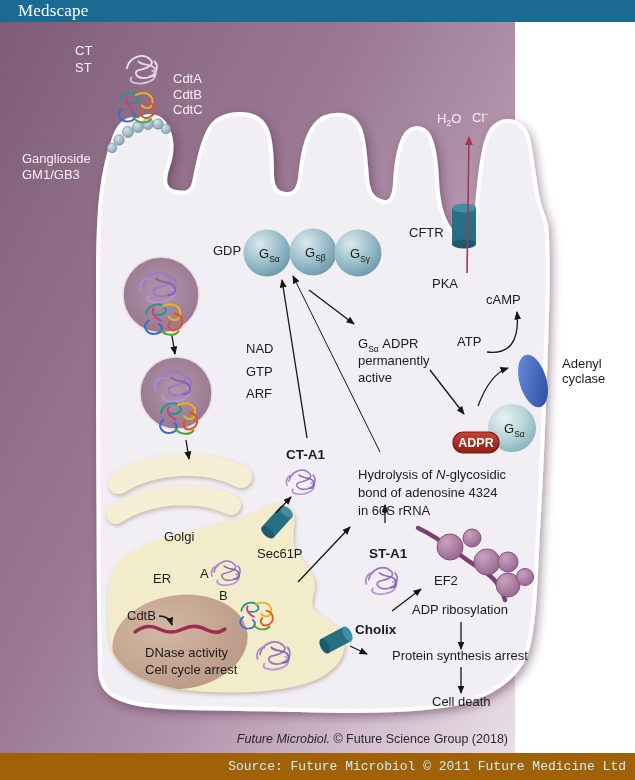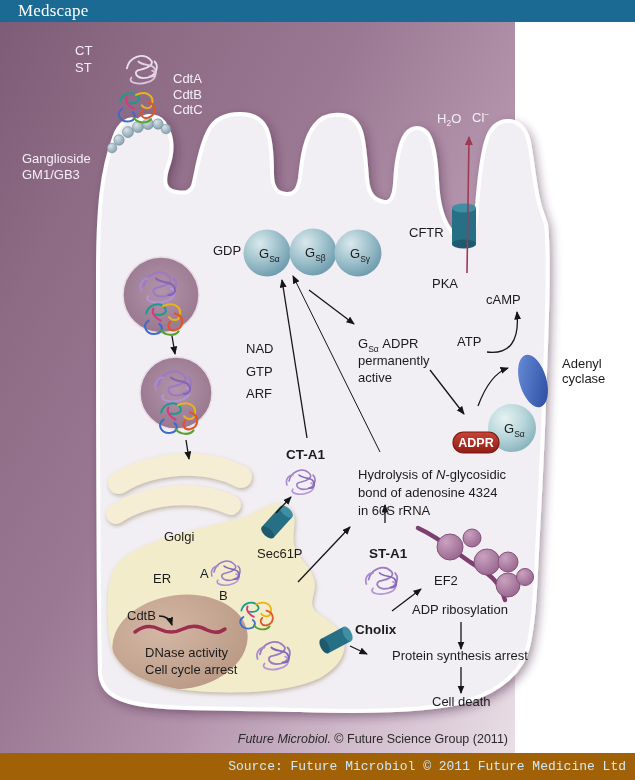--- a/index.html
+++ b/index.html
@@ -283,18 +283,18 @@
   <text x="145" y="652" font-size="13.5">Cell cycle arrest</text>
 
   <text class="b" x="369" y="536">ST-A1</text>
   <text x="434" y="563">EF2</text>
   <text class="b" x="355" y="612">Cholix</text>
   <text x="412" y="592">ADP ribosylation</text>
   <text x="392" y="638">Protein synthesis arrest</text>
   <text x="432" y="684">Cell death</text>
 </svg>
 
-  <div class="attribution"><span class="it">Future Microbiol.</span><span> © Future Science Group (2011)</span></div>
+  <div class="attribution"><span class="it">Future Microbiol.</span><span> © Future Science Group (2018)</span></div>
 </div>
 
 <div class="source-bar">
   <span>Source: Future Microbiol © 2011 Future Medicine Ltd</span>
 </div>
 
 </body></html>

